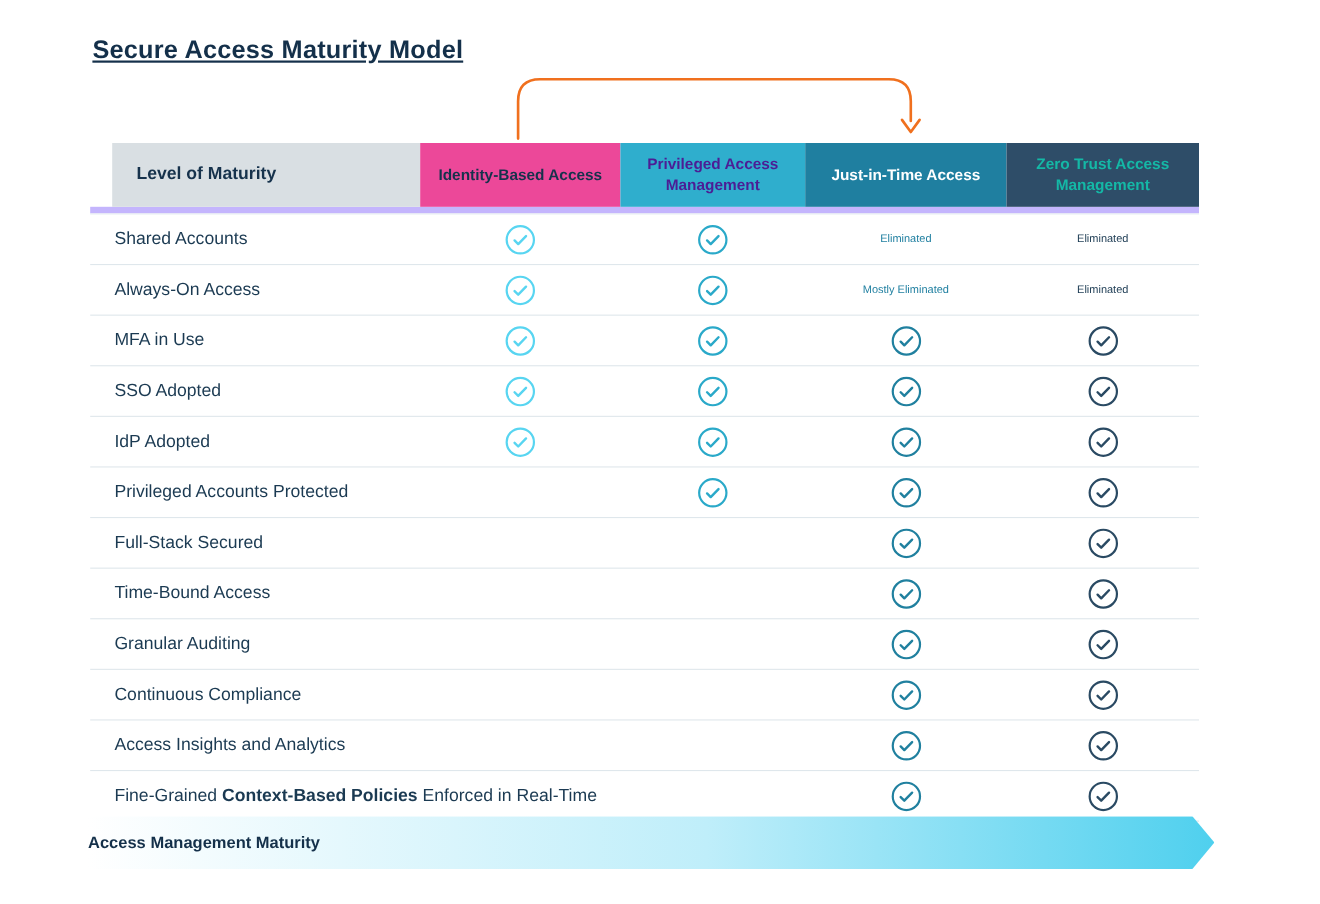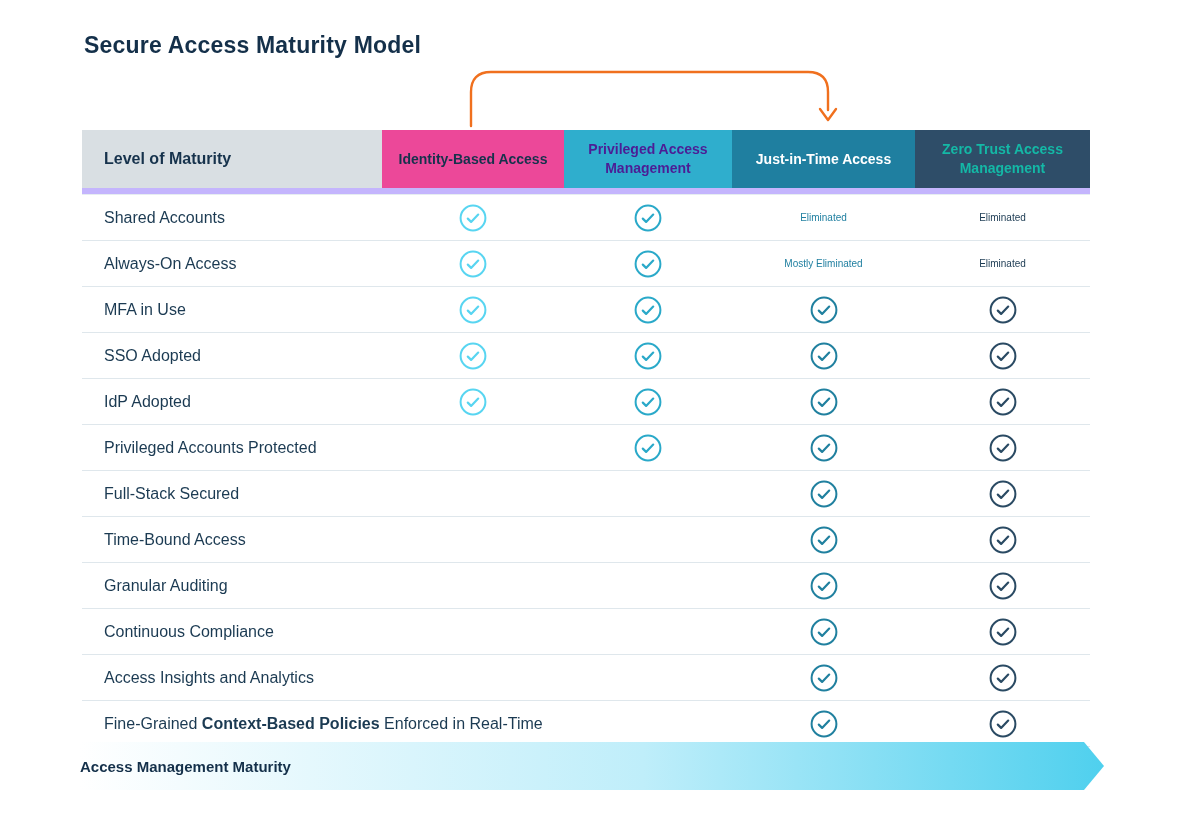--- a/index.html
+++ b/index.html
@@ -12,20 +12,21 @@
     overflow: hidden;
   }
   .title {
     position: absolute;
     left: 84px;
     top: 32px;
     font-size: 23px;
     font-weight: 700;
     color: #14304A;
     letter-spacing: 0.2px;
+    text-decoration: underline;
   }
   .arrow-svg {
     position: absolute;
     left: 440px;
     top: 64px;
     width: 420px;
     height: 66px;
   }
   .maturity-table {
     position: absolute;
@@ -40,20 +41,21 @@
   .header-row { height: 58px; }
   .corner-cell {
     background: #D9DFE3;
     display: flex;
     align-items: center;
     padding-left: 22px;
     box-sizing: border-box;
     font-size: 16px;
     font-weight: 700;
     color: #16324C;
+    margin-left: 20px;
   }
   .col-head {
     display: flex;
     align-items: center;
     justify-content: center;
     text-align: center;
     font-size: 14px;
     font-weight: 700;
     line-height: 1.35;
     padding: 0 16px;

